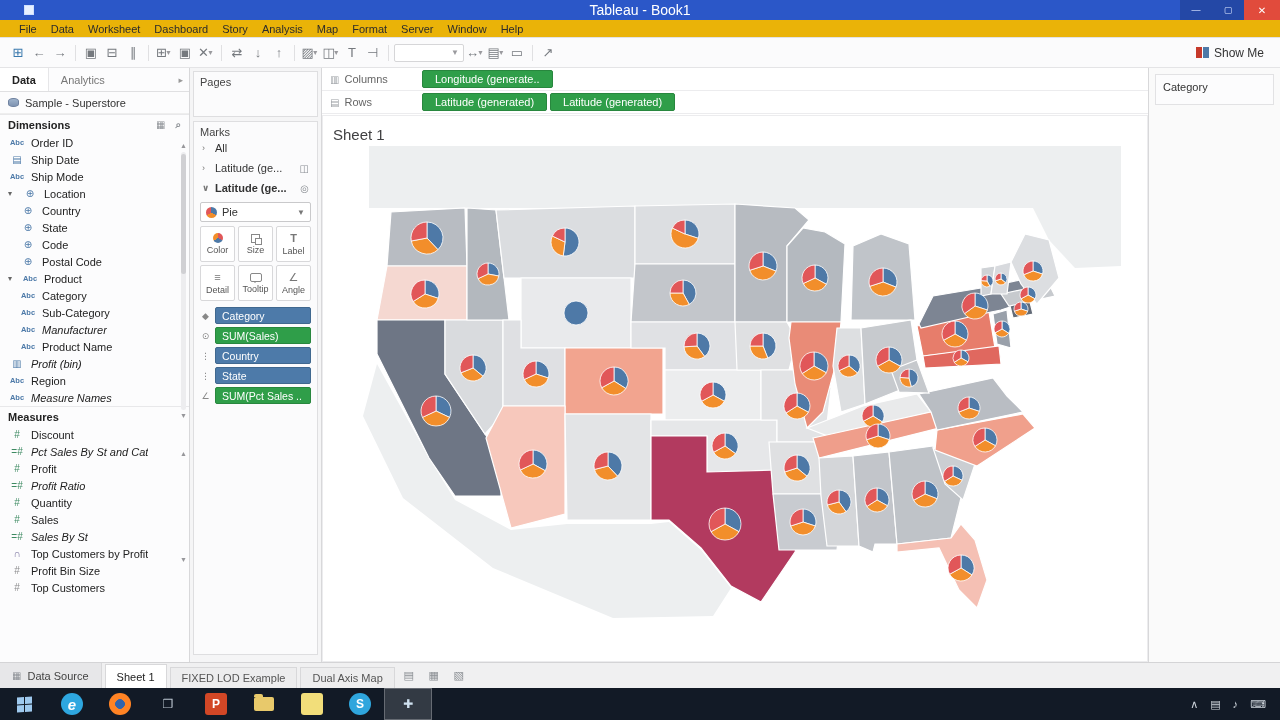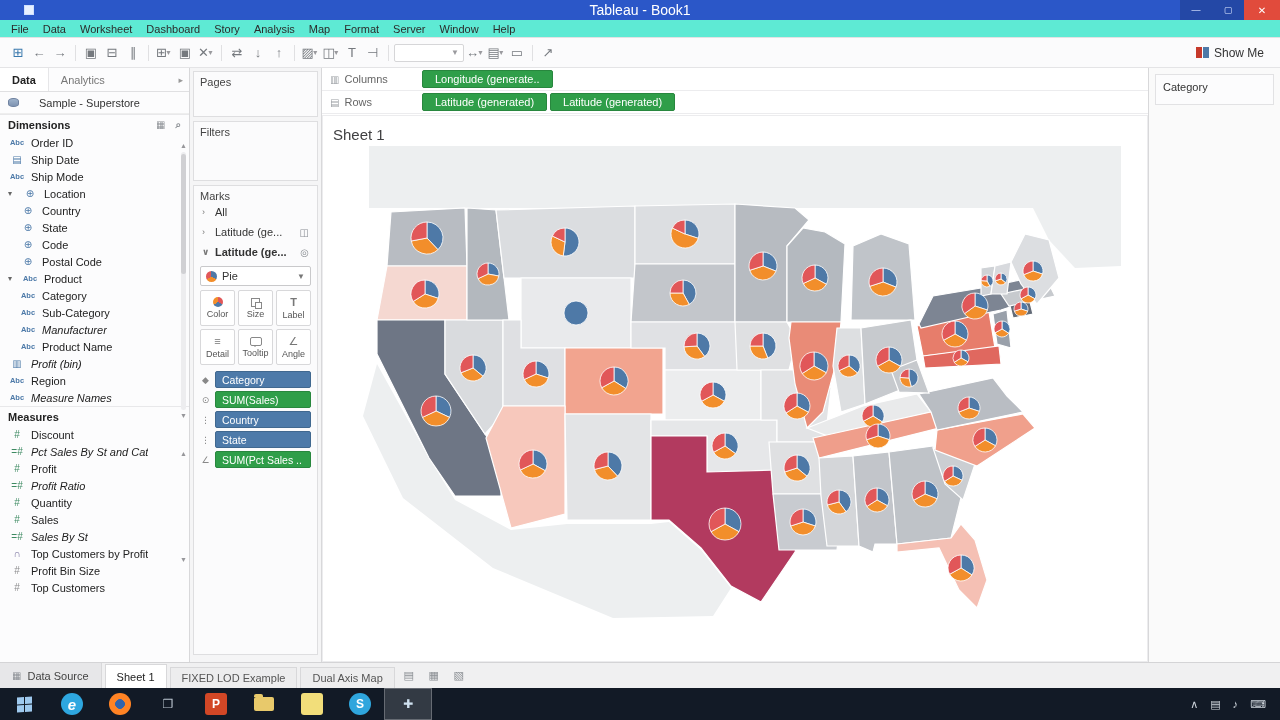--- a/index.html
+++ b/index.html
@@ -6,41 +6,41 @@
 html,body{width:1280px;height:720px;overflow:hidden}
 body{font-family:"Liber­ation Sans","Liberation Sans","DejaVu Sans",sans-serif;font-size:11px;color:#333;background:#fff;position:relative}
 
 .titlebar{position:absolute;top:0;left:0;right:0;height:20px;background:#2b57c8;display:flex;align-items:center}
 .app-icon{width:10px;height:10px;border:1px solid #cfe0ff;background:#e8f0ff;margin-left:24px}
 .titlebar .title{position:absolute;left:50%;transform:translateX(-50%);font-size:14px;color:#fff}
 .win-btns{margin-left:auto;display:flex;height:100%}
 .win-btn{width:32px;height:100%;display:flex;align-items:center;justify-content:center;color:#dbe6ff;font-size:9px;background:#2448a6}
 .win-btn.close{width:36px;background:#e14b3c;color:#fff;font-size:10px}
 
-.menubar{position:absolute;top:20px;left:0;right:0;height:18px;background:#5eead4;border-bottom:1px solid #e2e2e4;display:flex;align-items:center;padding-left:4px}
+.menubar{position:absolute;top:20px;left:0;right:0;height:18px;background:#eab308;border-bottom:1px solid #e2e2e4;display:flex;align-items:center;padding-left:12px}
 .menu-item{padding:0 7px;font-size:11px;color:#2b2b2b}
 
 .toolbar{position:absolute;top:38px;left:0;right:0;height:30px;background:#fbfbfc;border-bottom:1px solid #e4e4e6;display:flex;align-items:center;padding:0 8px;gap:1px}
 .tb-icon{min-width:20px;height:20px;display:flex;align-items:center;justify-content:center;color:#75797e;font-size:13px}
 .tb-caret{font-size:7px;color:#9a9a9e;margin-left:-2px}
 .tb-sep{width:1px;height:16px;background:#e0e0e2;margin:0 4px}
 .tb-combo{width:70px;height:18px;border:1px solid #d6d6d8;background:#fff;border-radius:2px;display:flex;align-items:center;justify-content:flex-end;padding-right:4px;color:#9a9a9e;font-size:8px}
 .showme{margin-left:auto;display:flex;align-items:center;gap:5px;font-size:12px;color:#333;padding:2px 8px}
 .showme-icon{width:13px;height:11px;background:linear-gradient(90deg,#c6392b 0 46%,#fff 46% 54%,#4e79a7 54%)}
 
 .left-pane{position:absolute;top:68px;left:0;width:190px;bottom:58px;background:#fcfcfd;border-right:1px solid #d8d8da;overflow:hidden}
 .mid-pane{position:absolute;top:68px;left:190px;width:132px;bottom:58px;background:#f5f5f6;border-right:1px solid #d8d8da;padding:3px;display:flex;flex-direction:column}
 .main{position:absolute;top:68px;left:322px;right:132px;bottom:58px;background:#fff}
 .right-pane{position:absolute;top:68px;right:0;width:132px;bottom:58px;background:#fafafa;border-left:1px solid #d8d8da}
 
 .dp-tabs{display:flex;align-items:center;height:24px;border-bottom:1px solid #e0e0e2}
 .dp-tab{padding:0 12px;height:100%;display:flex;align-items:center;color:#777}
 .dp-tab.active{color:#222;font-weight:bold;background:#fff;border-right:1px solid #e6e6e8}
 .dp-pin{margin-left:auto;margin-right:6px;color:#999;font-size:9px}
-.ds-row{display:flex;align-items:center;gap:20px;height:22px;padding-left:8px;border-bottom:1px solid #eee}
+.ds-row{display:flex;align-items:center;gap:6px;height:22px;padding-left:8px;border-bottom:1px solid #eee}
 .db-cyl{width:11px;height:9px;background:linear-gradient(#9fb3cc,#7e93b1);border-radius:5px/3px;border:1px solid #6f82a0}
 .section-h{display:flex;align-items:center;height:20px;padding:0 8px;font-weight:bold;color:#222;border-top:1px solid #e8e8ea}
 .section-h .hic{margin-left:auto;color:#8b8f94;font-size:10px;padding-left:6px}
 .field-row{display:flex;align-items:center;gap:5px;height:17px;padding-left:8px}
 .expander{color:#666;font-size:8px;width:8px}
 .ficon{width:18px;font-size:10px;text-align:center;flex:none}
 .ficon.abc{font-size:7.5px;font-weight:bold;letter-spacing:0}
 .flabel{white-space:nowrap;overflow:hidden;text-overflow:ellipsis;color:#222}
 .flabel.it{font-style:italic}
 .sb-arrow{position:absolute;right:2px;font-size:7px;color:#97979b}
@@ -354,23 +354,20 @@
   <div class="sb-track" style="top:84px;height:258px"></div>
   <div class="sb-thumb" style="top:86px;height:120px"></div>
   <span class="sb-arrow" style="top:344px">▼</span>
   <span class="sb-arrow" style="top:382px">▲</span>
   <span class="sb-arrow" style="top:488px">▼</span>
 </div>
 
 <div class="mid-pane">
   <div class="card" style="height:46px">
     <div class="card-title">Pages</div>
-  </div>
-  <div class="card" style="height:60px">
-    <div class="card-title">Filters</div>
   </div>
   <div class="card marks-card">
     <div class="card-title">Marks</div>
     <div id="marks-rows">
         <div class="marks-row">
           <span class="chev">›</span>
           <span>All</span>
         </div>
         <div class="marks-row">
           <span class="chev">›</span>

